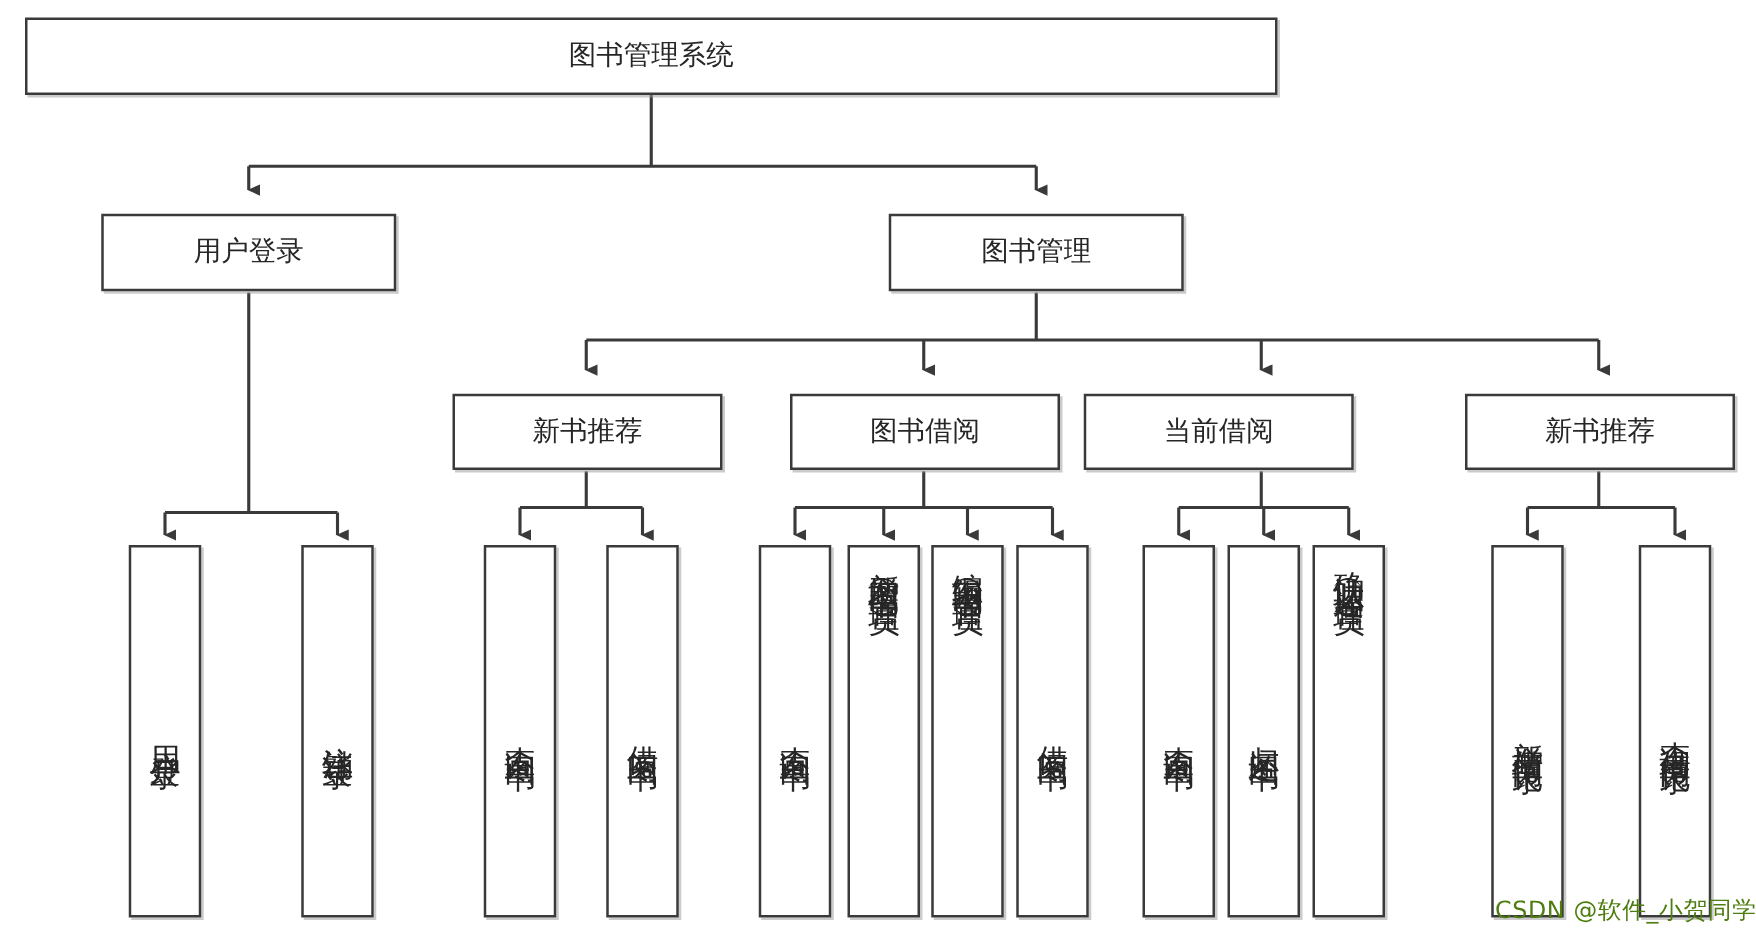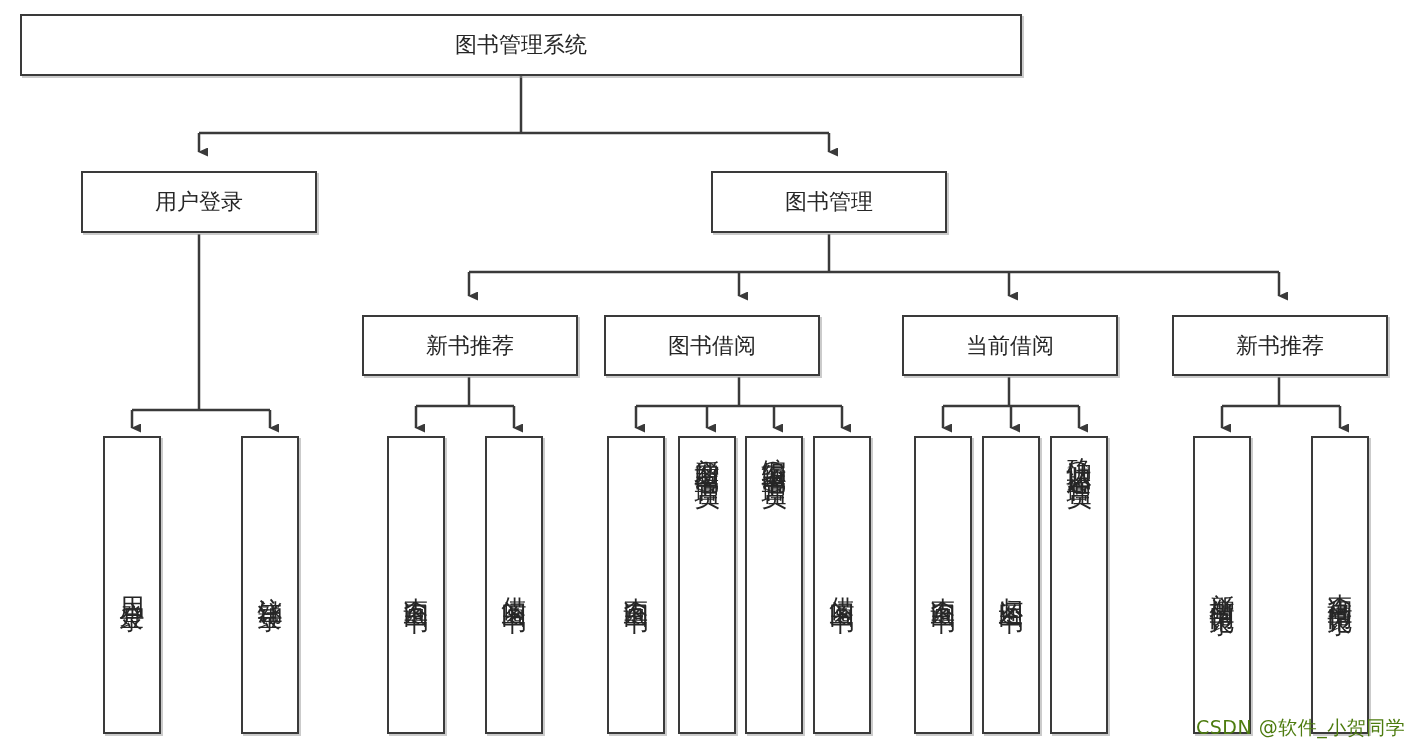--- a/index.html
+++ b/index.html
@@ -135,25 +135,25 @@
   </div>
 
   <div class="node horizontal" style="left:711px; top:171px; width:236px; height:62px;">
     <span class="node-label">图书管理</span>
   </div>
 
   <div class="node horizontal" style="left:362px; top:315px; width:216px; height:61px;">
     <span class="node-label">新书推荐</span>
   </div>
 
-  <div class="node horizontal" style="left:604px; top:315px; width:216px; height:61px;">
+  <div class="node horizontal" style="left:632px; top:315px; width:216px; height:61px;">
     <span class="node-label">图书借阅</span>
   </div>
 
-  <div class="node horizontal" style="left:902px; top:315px; width:216px; height:61px;">
+  <div class="node horizontal" style="left:867px; top:315px; width:216px; height:61px;">
     <span class="node-label">当前借阅</span>
   </div>
 
   <div class="node horizontal" style="left:1172px; top:315px; width:216px; height:61px;">
     <span class="node-label">新书推荐</span>
   </div>
 
   <div class="node vertical centered" style="left:103px; top:436px; width:58px; height:298px;">
     <span class="node-label">用户登录</span>
   </div>

